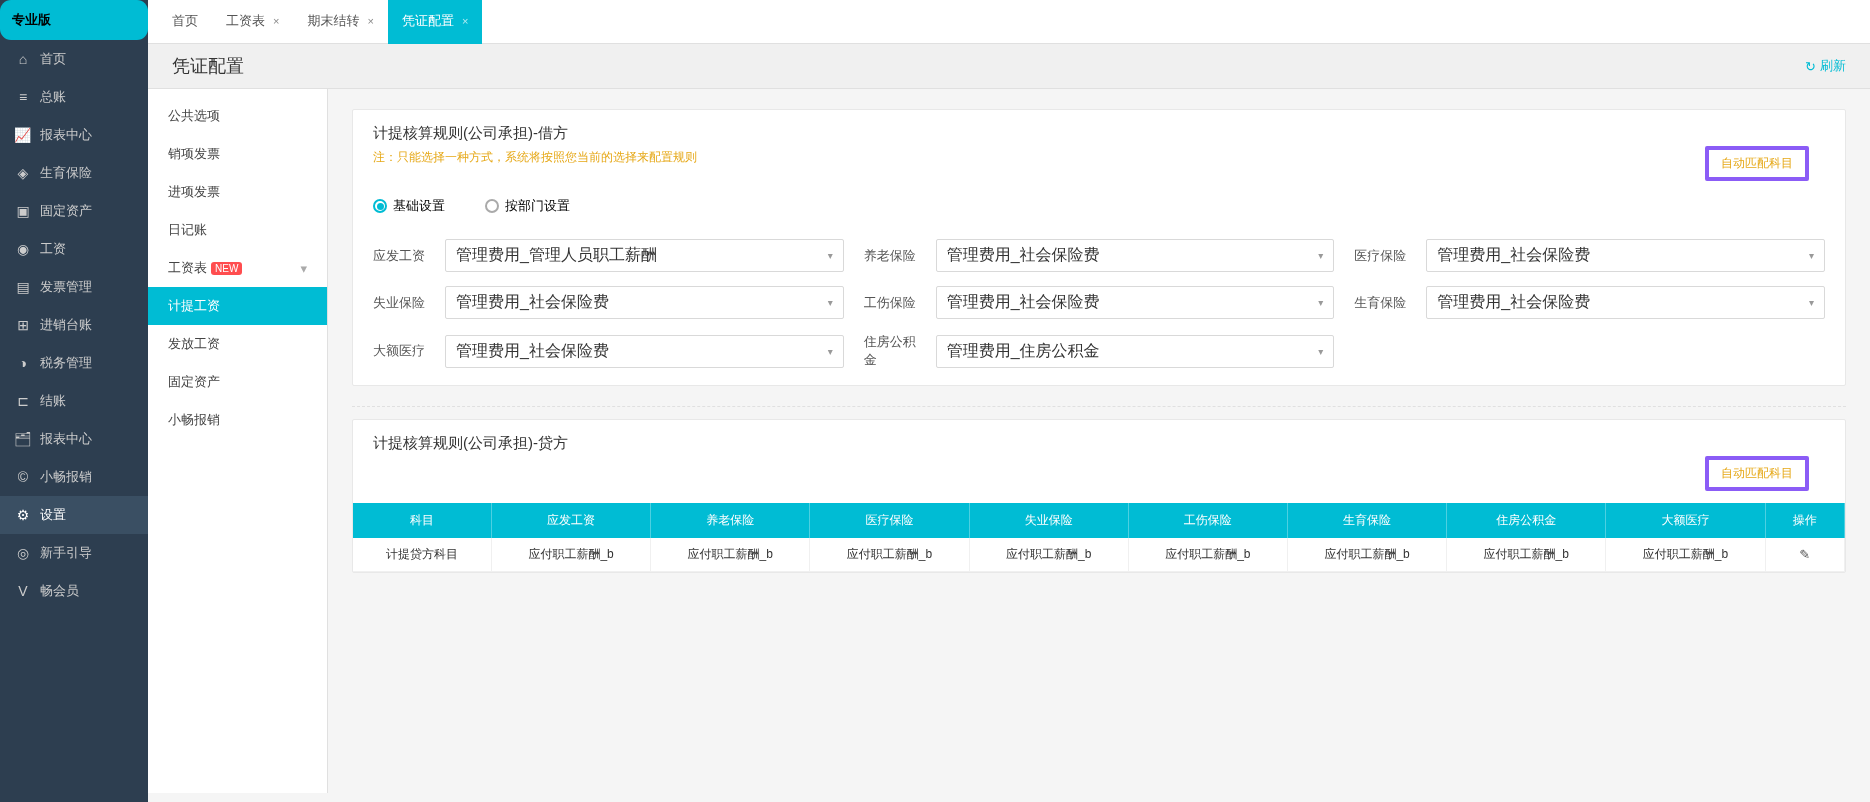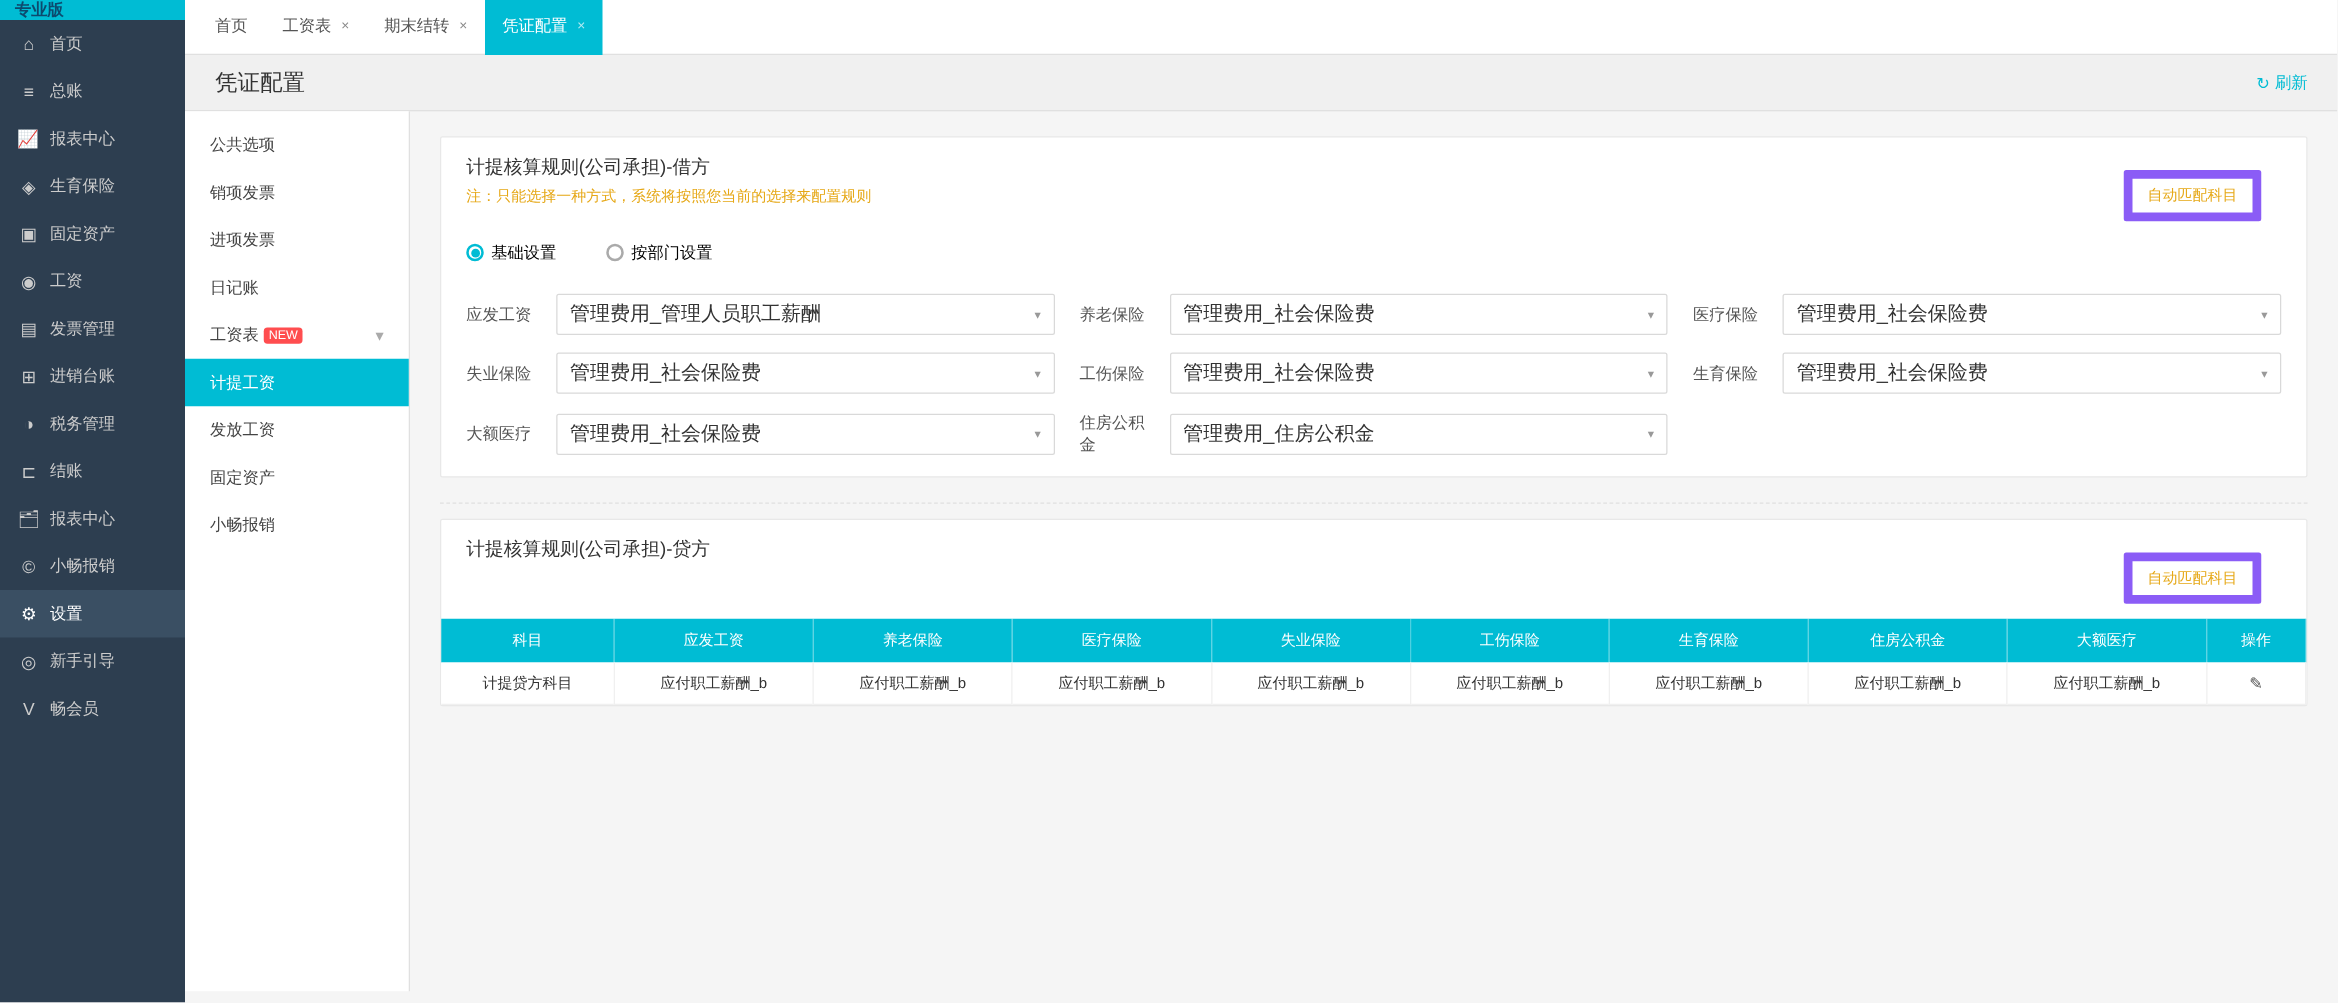--- a/index.html
+++ b/index.html
@@ -14,24 +14,25 @@
       flex-direction: column;
       flex-shrink: 0;
       height: 100%;
       overflow: hidden;
     }
     .sidebar-header {
       background: #00bcd4;
       padding: 8px 12px;
       font-size: 13px;
       font-weight: bold;
-      color: #0c4a6e;
-      height: 16px;
-      display: flex;
-      align-items: center;
+      color: #000000;
+      height: 40px;
+      display: flex;
+      align-items: center;
+      border-radius: 11px;
     }
     .sidebar-item {
       display: flex;
       align-items: center;
       padding: 10px 14px;
       cursor: pointer;
       color: #ccc;
       font-size: 13px;
       gap: 8px;
     }
@@ -243,29 +244,29 @@
     .select-text {
       overflow: hidden;
       text-overflow: ellipsis;
       white-space: nowrap;
       font-size: 16px;
     }
     .select-arrow { color: #999; font-size: 10px; flex-shrink: 0; }
 
     
     .auto-match-btn {
-      border: 7px solid #8b5cf6;
+      border: 4px solid #8b5cf6;
       color: #e6a817;
       background: #fff;
       padding: 5px 12px;
       border-radius: 2px;
       cursor: pointer;
       font-size: 12px;
       float: right;
-      margin: 12px 16px 0 0;
+      margin: 22px 16px 0 0;
     }
 
     .section-top-row {
       display: flex;
       align-items: flex-start;
       justify-content: space-between;
       padding: 14px 20px 0;
     }
 
     

